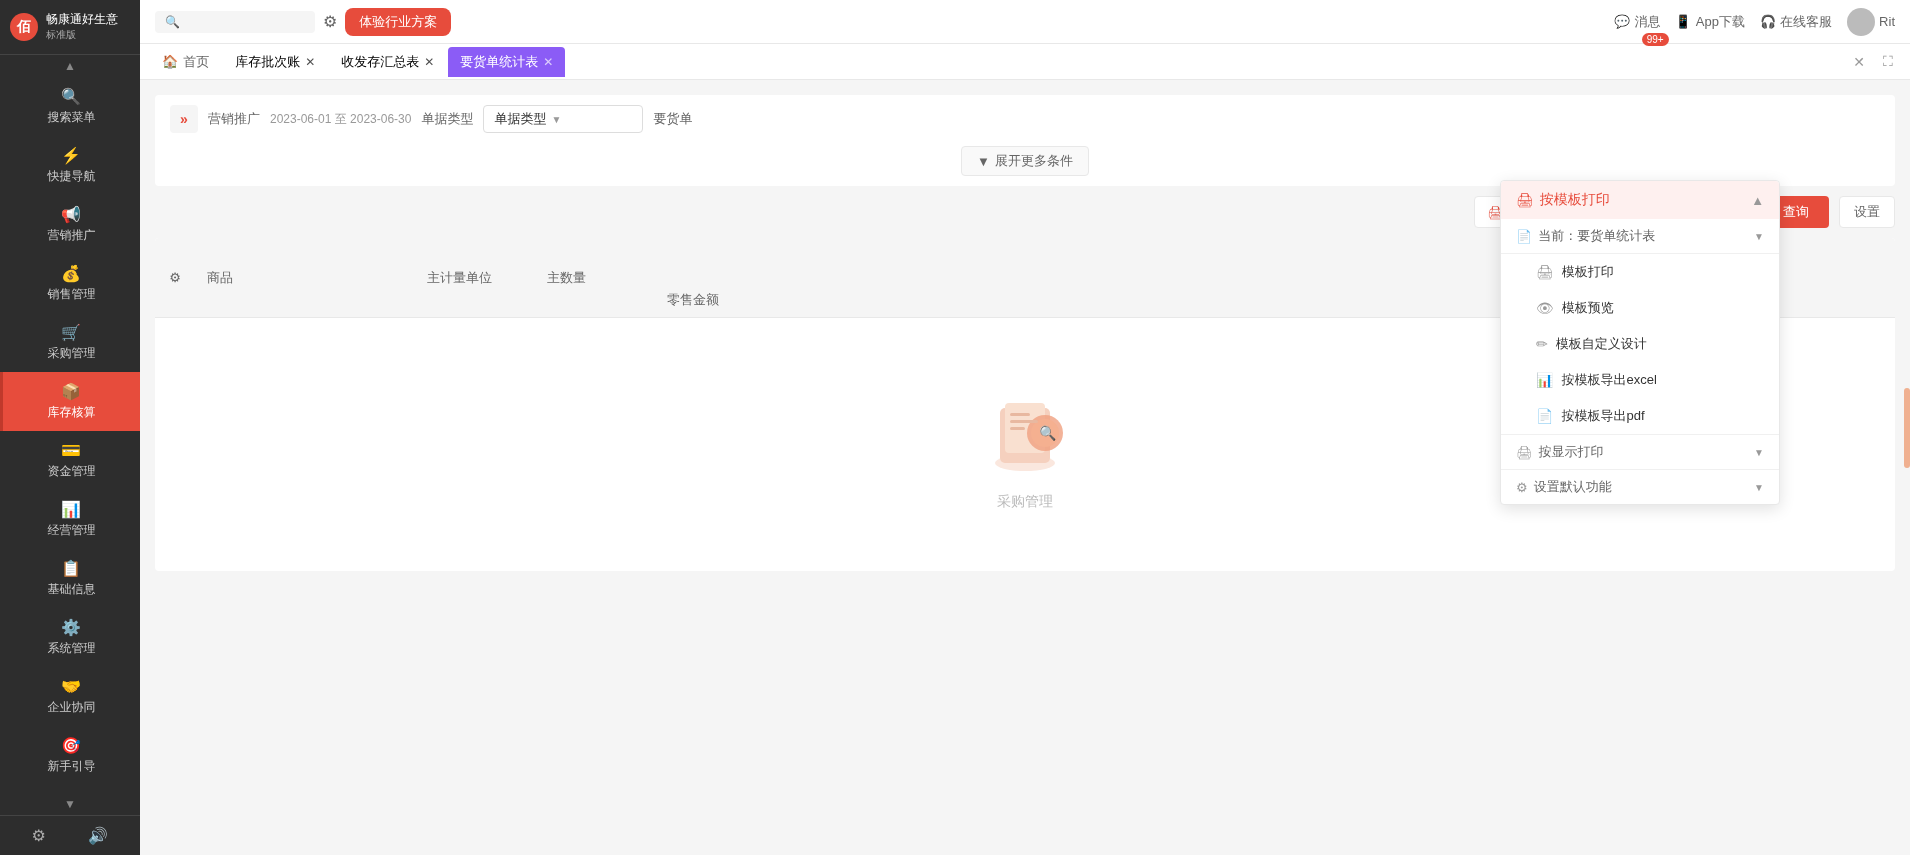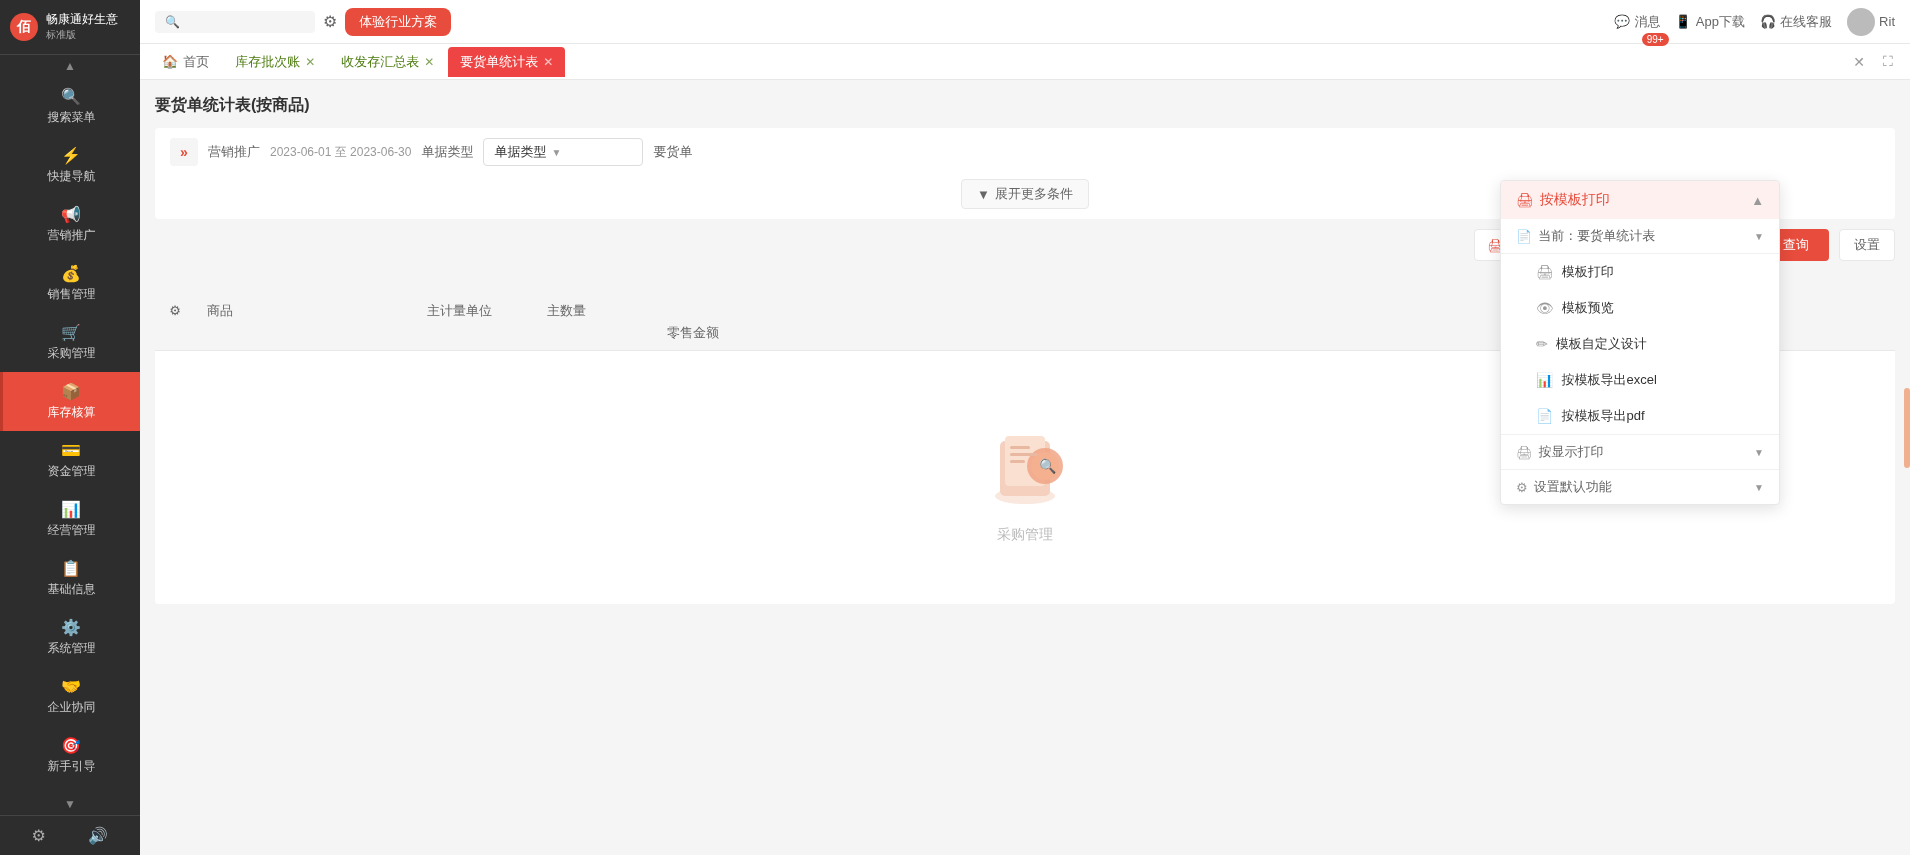--- a/index.html
+++ b/index.html
@@ -162,25 +162,25 @@
       gap: 2px;
     }
     .tab-item {
       display: flex;
       align-items: center;
       padding: 6px 12px;
       font-size: 13px;
       cursor: pointer;
       gap: 5px;
       border-radius: 4px 4px 0 0;
-      color: #4d7c0f;
+      color: #000000;
       white-space: nowrap;
     }
     .tab-item.active {
-      background: #ef4444;
+      background: #8b5cf6;
       color: white;
       align-items: center;
     }
     .tab-close {
       font-size: 12px;
       opacity: 0.7;
       cursor: pointer;
     }
     .tab-home { color: #666; }
     .tabs-right {
@@ -581,21 +581,20 @@
       <span>要货单统计表</span>
       <span class="tab-close">✕</span>
     </div>
     <div class="tabs-right">
       <div class="tabs-right-btn">✕</div>
       <div class="tabs-right-btn">⛶</div>
     </div>
   </div>
 
   <div class="page-content">
-    <div class="page-title">要货单统计表(按商品)</div>
 
     <div class="filter-area">
       <div class="filter-row">
         <div class="filter-expand-btn">»</div>
         <span class="filter-label">营销推广</span>
         <span class="date-range">2023-06-01 至 2023-06-30</span>
 
         <span class="filter-label">单据类型</span>
         <div class="filter-select">
           <span>单据类型</span>

